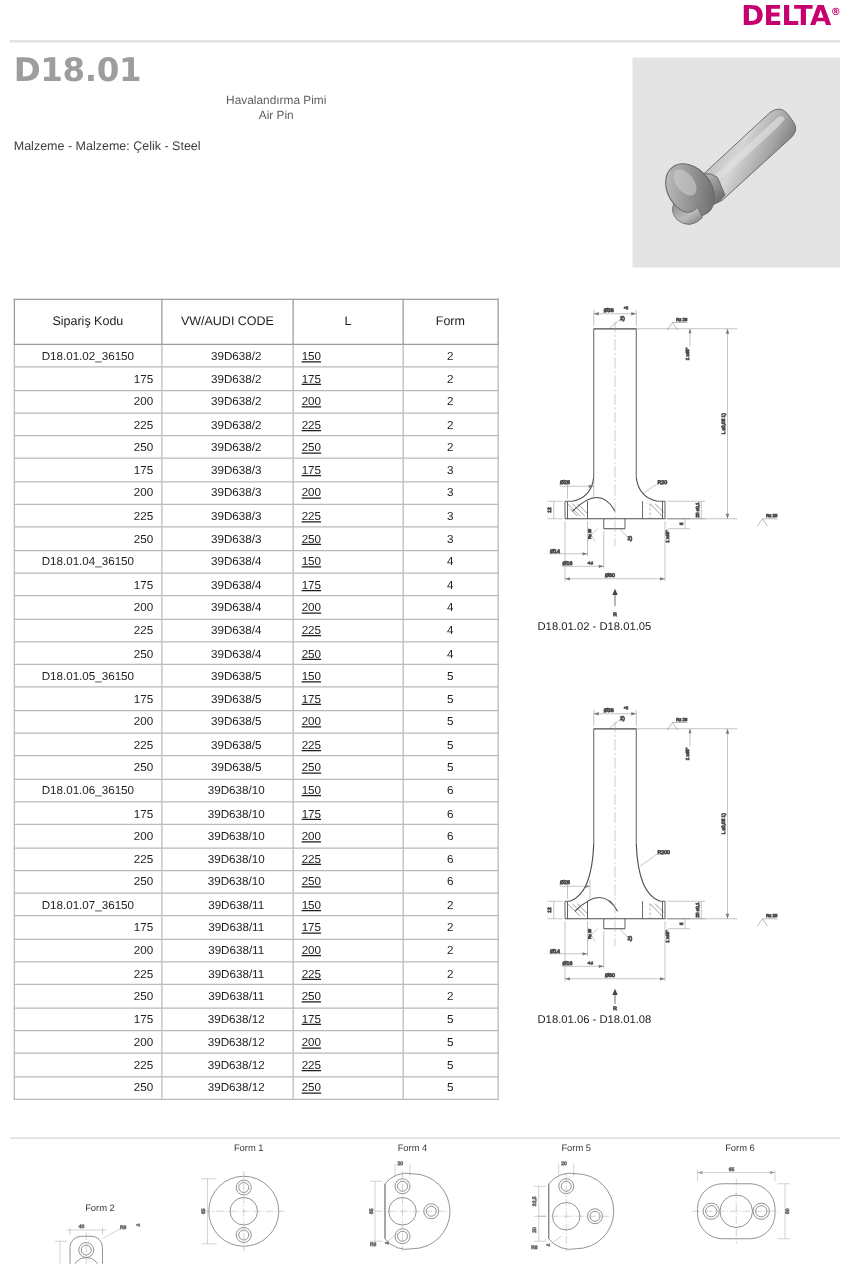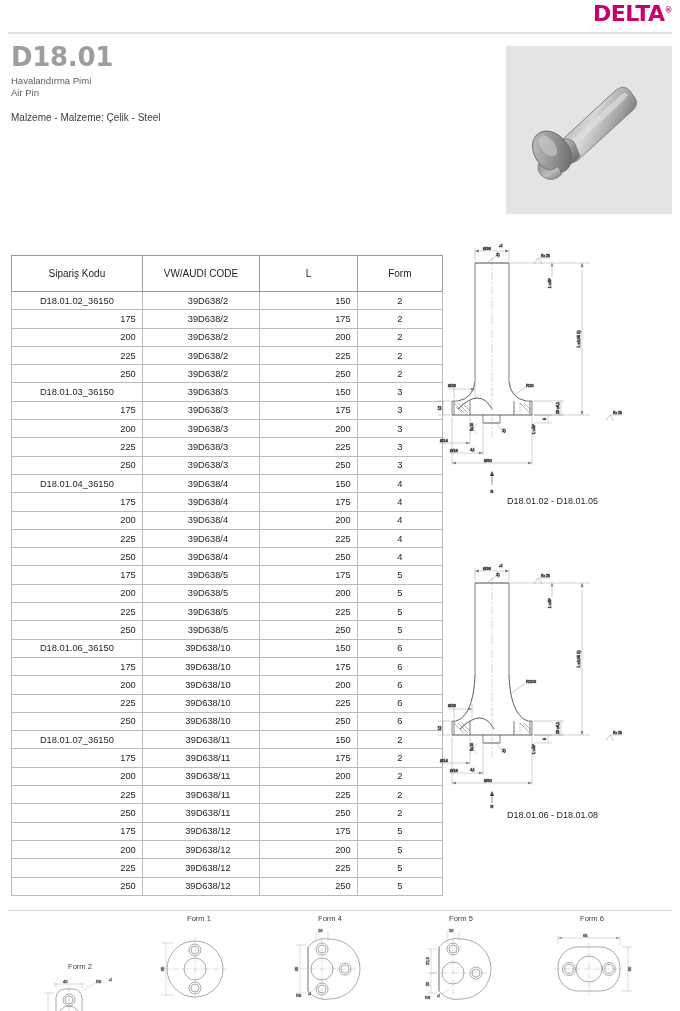--- a/index.html
+++ b/index.html
@@ -61,20 +61,21 @@
     font-weight: 700;
     color: #9d9d9d;
     line-height: 1.05;
     letter-spacing: -0.3px;
     margin: 0 0 4px 0;
   }
   .subtitle-line {
     font-size: 9.5px;
     color: #5d5d5d;
     line-height: 1.28;
+    text-align: center;
   }
   #material-line {
     margin-top: 12px;
     font-size: 10px;
     color: #3f3f3f;
   }
 
   
   #product-photo {
     position: absolute;
@@ -88,52 +89,50 @@
 
   
   #spec-table-wrap {
     position: absolute;
     left: 11px;
     top: 239px;
     width: 389px;
   }
   table#spec-table {
     border-collapse: collapse;
-    width: 432px;
+    width: 388px;
     font-size: 9.3px;
     color: #1d1d1d;
-    margin-top: 16px;
   }
   #spec-table th, #spec-table td {
     border: 1px solid #b9b9b9;
     height: 18.3px;
     padding: 0 6px;
     font-weight: normal;
     white-space: nowrap;
   }
   #spec-table thead th {
     height: 36px;
     font-size: 10px;
     text-align: center;
     vertical-align: middle;
     border-color: #9a9a9a;
   }
   #spec-table td.c-order { text-align: right; width: 118px; }
   #spec-table td.c-code  { text-align: center; width: 106px; padding-left: 20px; }
-  #spec-table td.c-len   { text-align: right; width: 88px; }
+  #spec-table td.c-len   { text-align: left; width: 88px; text-decoration: underline; }
   #spec-table td.c-form  { text-align: center; width: 77px; }
   #spec-table tr.group-start td.c-order { text-align: center; }
 
   
   .drawing-panel { position: absolute; }
   #drawing-1 { left: 430px; top: 237px; width: 245px; height: 280px; }
   #drawing-2 { left: 430px; top: 557px; width: 245px; height: 272px; }
   .drawing-svg { display: block; }
   .drawing-caption {
-    text-align: center;
     font-size: 9px;
     color: #1d1d1d;
     margin-top: 1px;
   }
 
   
   #form-rule {
     position: absolute;
     left: 8px; top: 910px;
     width: 664px; height: 1px;
@@ -245,26 +244,20 @@
           <td class="c-code">39D638/2</td>
           <td class="c-len">225</td>
           <td class="c-form">2</td>
         </tr>
         <tr>
           <td class="c-order">250</td>
           <td class="c-code">39D638/2</td>
           <td class="c-len">250</td>
           <td class="c-form">2</td>
         </tr>
-        <tr class="group-start">
-          <td class="c-order">D18.01.03_36150</td>
-          <td class="c-code">39D638/3</td>
-          <td class="c-len">150</td>
-          <td class="c-form">3</td>
-        </tr>
         <tr>
           <td class="c-order">175</td>
           <td class="c-code">39D638/3</td>
           <td class="c-len">175</td>
           <td class="c-form">3</td>
         </tr>
         <tr>
           <td class="c-order">200</td>
           <td class="c-code">39D638/3</td>
           <td class="c-len">200</td>
@@ -304,20 +297,26 @@
           <td class="c-order">225</td>
           <td class="c-code">39D638/4</td>
           <td class="c-len">225</td>
           <td class="c-form">4</td>
         </tr>
         <tr>
           <td class="c-order">250</td>
           <td class="c-code">39D638/4</td>
           <td class="c-len">250</td>
           <td class="c-form">4</td>
+        </tr>
+        <tr class="group-start">
+          <td class="c-order">D18.01.05_36150</td>
+          <td class="c-code">39D638/5</td>
+          <td class="c-len">150</td>
+          <td class="c-form">5</td>
         </tr>
         <tr>
           <td class="c-order">175</td>
           <td class="c-code">39D638/5</td>
           <td class="c-len">175</td>
           <td class="c-form">5</td>
         </tr>
         <tr>
           <td class="c-order">200</td>
           <td class="c-code">39D638/5</td>

